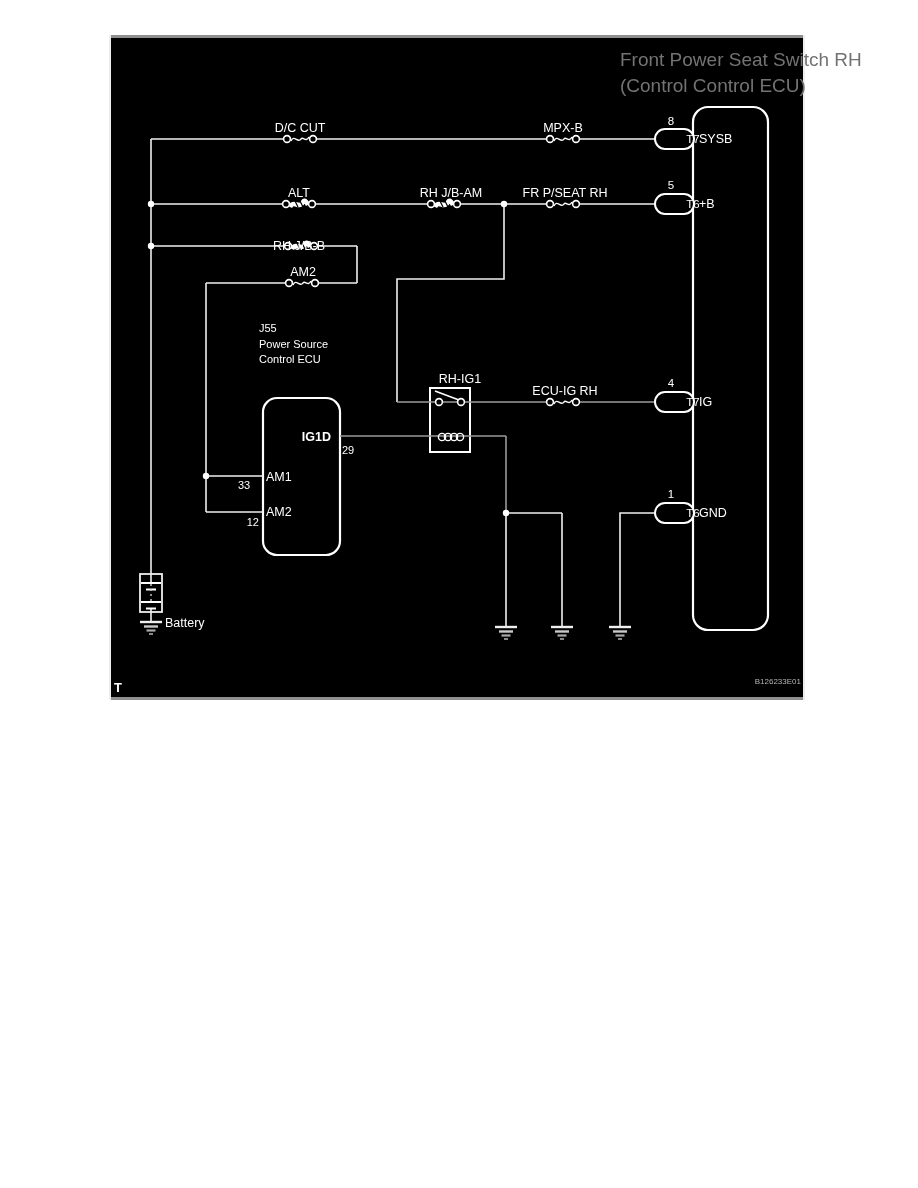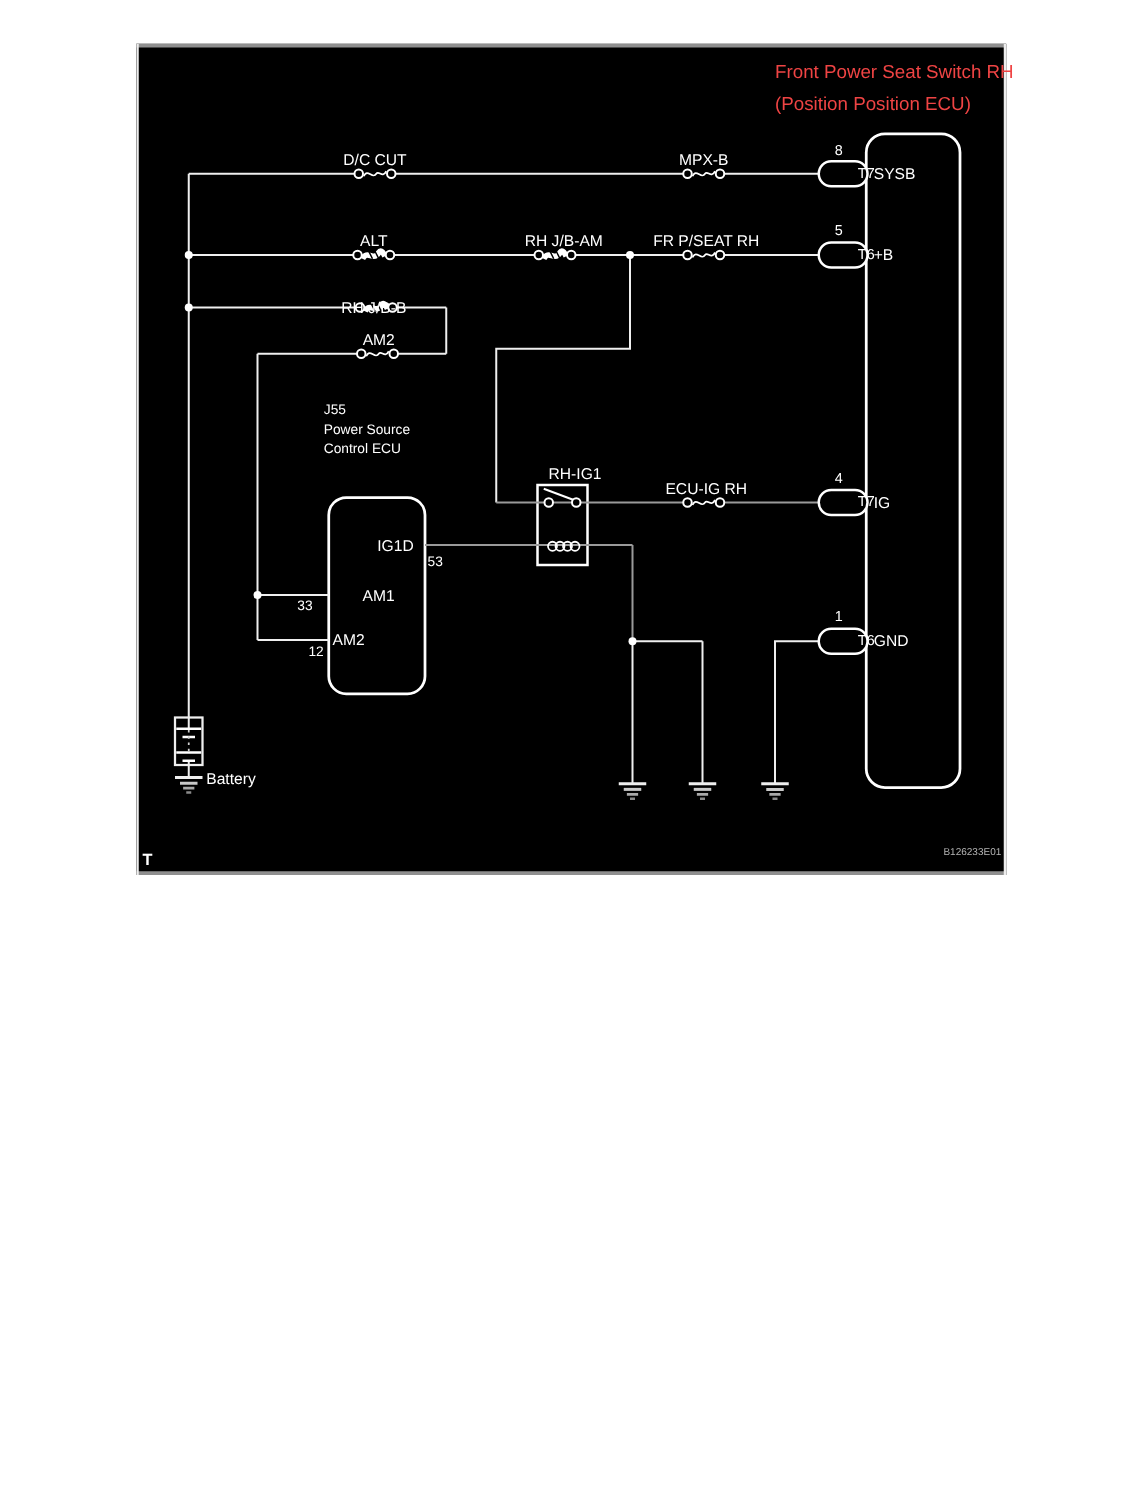--- a/index.html
+++ b/index.html
@@ -8,21 +8,21 @@
   .panel{position:absolute;left:109px;top:35px;width:696px;height:665px;background:#000;}
   .panel svg{position:absolute;left:0;top:0;}
   .lbl{position:absolute;color:#ffffff;font-size:12.5px;line-height:13px;white-space:nowrap;}
   .ctr{width:120px;text-align:center;}
   .pin-num{position:absolute;color:#fff;font-size:11.5px;width:20px;text-align:center;}
   .oval{position:absolute;left:545px;width:34px;height:22px;background:#000;border:2px solid #fff;
         border-radius:12px;box-sizing:border-box;color:#fff;font-size:11.5px;
         display:flex;align-items:center;justify-content:center;padding-left:37px;}
   .conn-lbl{position:absolute;left:590px;color:#fff;font-size:12.5px;}
   .small-num{position:absolute;color:#fff;font-size:11px;}
-  .title{position:absolute;left:511px;color:#ef4444;font-size:15px;white-space:nowrap;}
+  .title{position:absolute;left:511px;color:#737373;font-size:19px;white-space:nowrap;}
   .j55text{position:absolute;left:150px;top:286px;color:#fff;font-size:11px;line-height:15.5px;}
   .footer-t{position:absolute;left:5px;top:645px;color:#fff;font-size:13px;font-weight:600;}
   .part-code{position:absolute;left:560px;top:642px;width:132px;text-align:right;
              color:#b5b5b5;font-size:8px;}
   .ra{text-align:right;}
 </style>
 </head>
 <body>
 
 <div class="page">
@@ -157,42 +157,42 @@
       </g>
       <g transform="translate(511,592)">
         <path d="M-11,0 H11" stroke="#efefef" stroke-width="2.4"></path>
           <path d="M-7,4.5 H7" stroke="#c9c9c9" stroke-width="2.4"></path>
         <path d="M-4.5,8.5 H4.5" stroke="#a9a9a9" stroke-width="2.2"></path>
           <path d="M-2,12 H2" stroke="#8a8a8a" stroke-width="2"></path>
       </g>
     </svg>
 
     <div class="title" style="top:14px;">Front Power Seat Switch RH</div>
-    <div class="title" style="top:40px;">(Position Position ECU)</div>
+    <div class="title" style="top:40px;">(Control Control ECU)</div>
 
     <div class="lbl ctr" style="left:131px;top:87px;">D/C CUT</div>
     <div class="lbl ctr" style="left:394px;top:87px;">MPX-B</div>
     <div class="lbl ctr" style="left:130px;top:152px;">ALT</div>
     <div class="lbl ctr" style="left:282px;top:152px;">RH J/B-AM</div>
     <div class="lbl ctr" style="left:396px;top:152px;">FR P/SEAT RH</div>
     <div class="lbl ctr" style="left:130px;top:194px;margin-top:11px;">RH J/B-B</div>
     <div class="lbl ctr" style="left:134px;top:231px;">AM2</div>
     <div class="lbl ctr" style="left:396px;top:350px;text-align:center;">ECU-IG RH</div>
 
     <div class="lbl ctr" style="left:291px;top:338px;">RH-IG1</div>
 
     <div class="j55text">
       <div>J55</div>
       <div>Power Source</div>
       <div>Control ECU</div>
     </div>
 
-    <div class="lbl ra" style="left:152px;top:396px;width:70px;">IG1D</div>
-    <div class="small-num" style="left:233px;top:409px;">53</div>
-    <div class="lbl" style="left:157px;top:436px;padding-left:24px;">AM1</div>
+    <div class="lbl ra" style="left:152px;top:396px;width:70px;font-weight:bold;">IG1D</div>
+    <div class="small-num" style="left:233px;top:409px;">29</div>
+    <div class="lbl" style="left:157px;top:436px;">AM1</div>
     <div class="small-num ra" style="left:120px;top:444px;width:30px;text-align:center;">33</div>
     <div class="lbl" style="left:157px;top:471px;">AM2</div>
     <div class="small-num ra" style="left:120px;top:481px;width:30px;">12</div>
 
     <div class="lbl" style="left:56px;top:550px;margin-top:32px;">Battery</div>
 
     <div class="pin-num" style="left:552px;top:80px;">8</div>
     <div class="oval" style="top:93px;">T7</div>
     <div class="conn-lbl" style="top:97px;">SYSB</div>
 

